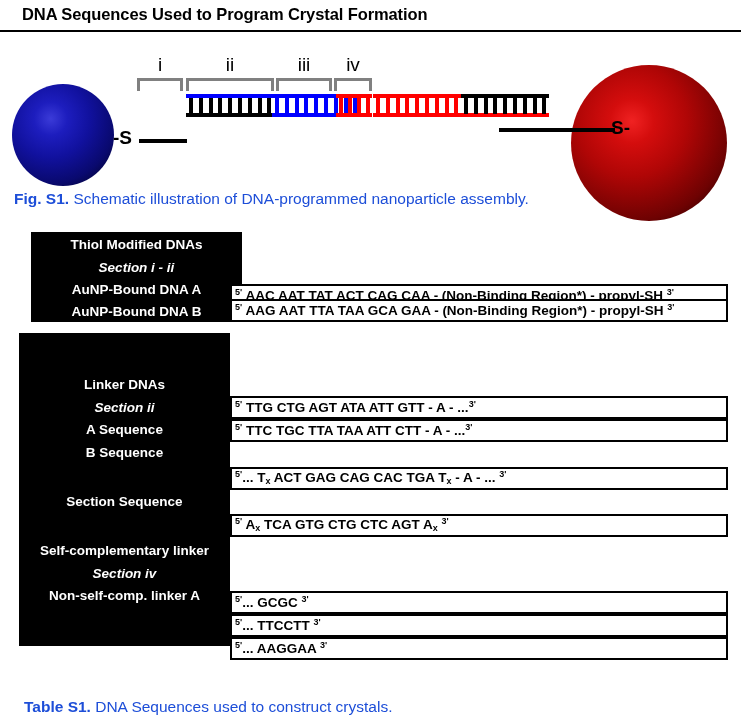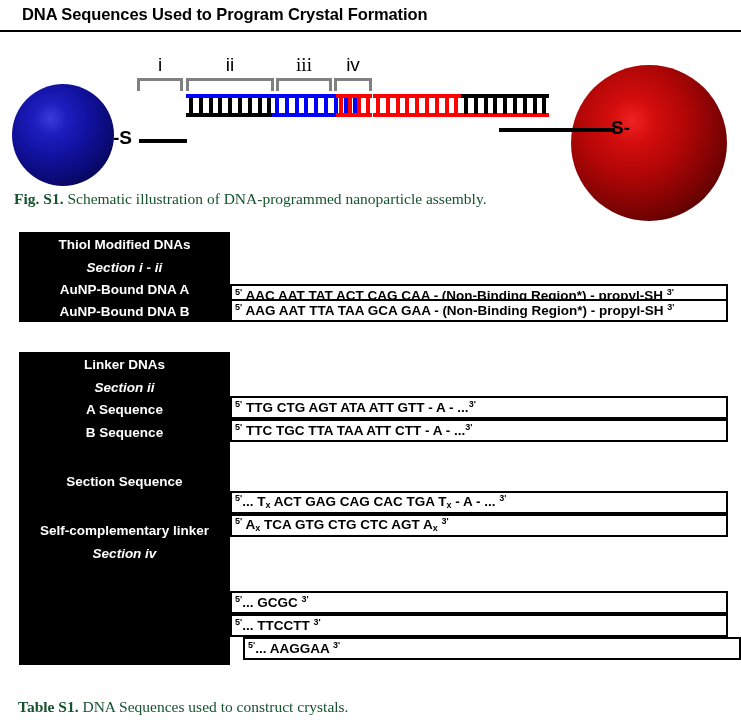--- a/index.html
+++ b/index.html
@@ -53,26 +53,26 @@
 
   
   .bracket{position:absolute;height:10px;border:3px solid #808080;border-bottom:none;}
   .bracket-label{
     position:absolute;font-family:"Liberation Sans", sans-serif;
     font-weight:normal;font-size:19px;color:#000;text-align:center;
   }
 
   
   .caption{
-    font-family:Liberation Serif, serif;
-    font-size:15.5px;color:#14532d;white-space:nowrap;
+    font-family:Liberation Sans, sans-serif;
+    font-size:15.5px;color:#1d4ed8;white-space:nowrap;
   }
   .caption b{font-weight:bold;}
   #fig-caption{left:14px;top:190px;}
-  #table-caption{left:18px;top:698px;}
+  #table-caption{left:24px;top:698px;}
 
   
   .tbl{position:absolute;}
   .panel{
     position:absolute;background:#000;
     display:flex;flex-direction:column;justify-content:flex-start;
   }
   .panel-row{
     color:#fff;font-family:"Liberation Sans", sans-serif;
     font-weight:bold;font-size:13.5px;text-align:center;
@@ -174,77 +174,78 @@
         <div class="rung" style="left: 81px; top: 66px; height: 16px; background: rgb(0, 0, 0);"></div>
       </div>
     </div>
 
   <div class="abs" id="bracket-layer">
       <div class="bracket" style="left: 137px; top: 46px; width: 40px; border-color: rgb(128, 128, 128);"></div>
       <div class="bracket-label" style="left: 137px; top: 22px; width: 46px;">i</div>
       <div class="bracket" style="left: 186px; top: 46px; width: 82px; border-color: rgb(128, 128, 128);"></div>
       <div class="bracket-label" style="left: 186px; top: 22px; width: 88px;">ii</div>
       <div class="bracket" style="left: 276px; top: 46px; width: 50px; border-color: rgb(128, 128, 128);"></div>
-      <div class="bracket-label" style="left: 276px; top: 22px; width: 56px; font-family: Liberation Serif, serif;">iii</div>
+      <div class="bracket-label" style="left: 276px; top: 22px; width: 56px;">iii</div>
       <div class="bracket" style="left: 334px; top: 46px; width: 32px; border-color: rgb(128, 128, 128);"></div>
       <div class="bracket-label" style="left: 334px; top: 22px; width: 38px;">iv</div>
     </div>
 </div>
 
 <div class="abs caption" id="fig-caption">
   <b>Fig. S1.</b><span> Schematic illustration of DNA-programmed nanoparticle assembly.</span>
 </div>
 
 <div class="tbl" id="table1">
-  <div class="panel" id="t1-panel" style="left: 19px; top: 232px; width: 211px; height: 90px; justify-content: flex-end;">
+  <div class="panel" id="t1-panel" style="left: 31px; top: 232px; width: 211px; height: 90px; justify-content: flex-end;">
     <div class="panel-row" style="height:24px">Thiol Modified DNAs</div>
     <div class="panel-row ital" style="height:22px">Section i - ii</div>
     <div class="panel-row" style="height:22px">AuNP-Bound DNA A</div>
     <div class="panel-row" style="height:22px">AuNP-Bound DNA B</div>
   </div>
   <div class="seqbox" id="t1-box-0" style="left: 230px; top: 284px; width: 498px; height: 23px;">
     <span class="seq"><span class="tick">5'</span><span> AAC AAT TAT ACT CAG CAA - (Non-Binding Region*) - propyl-SH </span><span class="tick">3'</span></span>
   </div>
   <div class="seqbox" id="t1-box-1" style="left: 230px; top: 299px; width: 498px; height: 23px;">
     <span class="seq"><span class="tick">5'</span><span> AAG AAT TTA TAA GCA GAA - (Non-Binding Region*) - propyl-SH </span><span class="tick">3'</span></span>
   </div>
 </div>
 
 <div class="tbl" id="table2">
-  <div class="panel" id="t2-panel" style="left: 19px; top: 352px; width: 211px; height: 313px;">
+  <div class="panel" id="t2-panel" style="left: 19px; top: 333px; width: 211px; height: 313px; justify-content: center;">
       <div class="panel-row" style="height: 24px;">Linker DNAs</div>
       <div class="panel-row ital" style="height: 22px;">Section ii</div>
       <div class="panel-row" style="height: 23px;">A Sequence</div>
       <div class="panel-row" style="height: 23px;">B Sequence</div>
       <div class="panel-row spacer" style="height: 26px;"></div>
       <div class="panel-row" style="height: 23px;">Section Sequence</div>
       <div class="panel-row spacer" style="height: 26px;"></div>
       <div class="panel-row" style="height: 23px;">Self-complementary linker</div>
       <div class="panel-row ital" style="height: 22px;">Section iv</div>
+      <div class="panel-row" style="height: 23px;">Non-self-comp. linker A</div>
     </div>
   <div id="t2-boxes">
       <div class="seqbox" style="left: 230px; top: 396px; width: 498px; height: 23px;">
         <span class="seq"><span class="tick">5'</span> TTG CTG AGT ATA ATT GTT - A - ...<span class="tick">3'</span></span>
       </div>
       <div class="seqbox" style="left: 230px; top: 419px; width: 498px; height: 23px;">
         <span class="seq"><span class="tick">5'</span> TTC TGC TTA TAA ATT CTT - A - ...<span class="tick">3'</span></span>
       </div>
-      <div class="seqbox" style="left: 230px; top: 491px; width: 498px; height: 23px;">
+      <div class="seqbox" style="left: 230px; top: 467px; width: 498px; height: 23px;">
         <span class="seq"><span class="tick">5'</span>... T<sub>x</sub> ACT GAG CAG CAC TGA T<sub>x</sub> - A - ... <span class="tick">3'</span></span>
       </div>
       <div class="seqbox" style="left: 230px; top: 514px; width: 498px; height: 23px;">
         <span class="seq"><span class="tick">5'</span> A<sub>x</sub> TCA GTG CTG CTC AGT A<sub>x</sub> <span class="tick">3'</span></span>
       </div>
       <div class="seqbox" style="left: 230px; top: 591px; width: 498px; height: 23px;">
         <span class="seq"><span class="tick">5'</span>... GCGC <span class="tick">3'</span></span>
       </div>
       <div class="seqbox" style="left: 230px; top: 614px; width: 498px; height: 23px;">
         <span class="seq"><span class="tick">5'</span>... TTCCTT <span class="tick">3'</span></span>
       </div>
-      <div class="seqbox" style="left: 243px; top: 637px; width: 498px; height: 23px;">
+      <div class="seqbox" style="left: 230px; top: 637px; width: 498px; height: 23px;">
         <span class="seq"><span class="tick">5'</span>... AAGGAA <span class="tick">3'</span></span>
       </div>
     </div>
 </div>
 
 <div class="abs caption" id="table-caption">
   <b>Table S1.</b><span> DNA Sequences used to construct crystals.</span>
 </div>
 
 </body></html>

